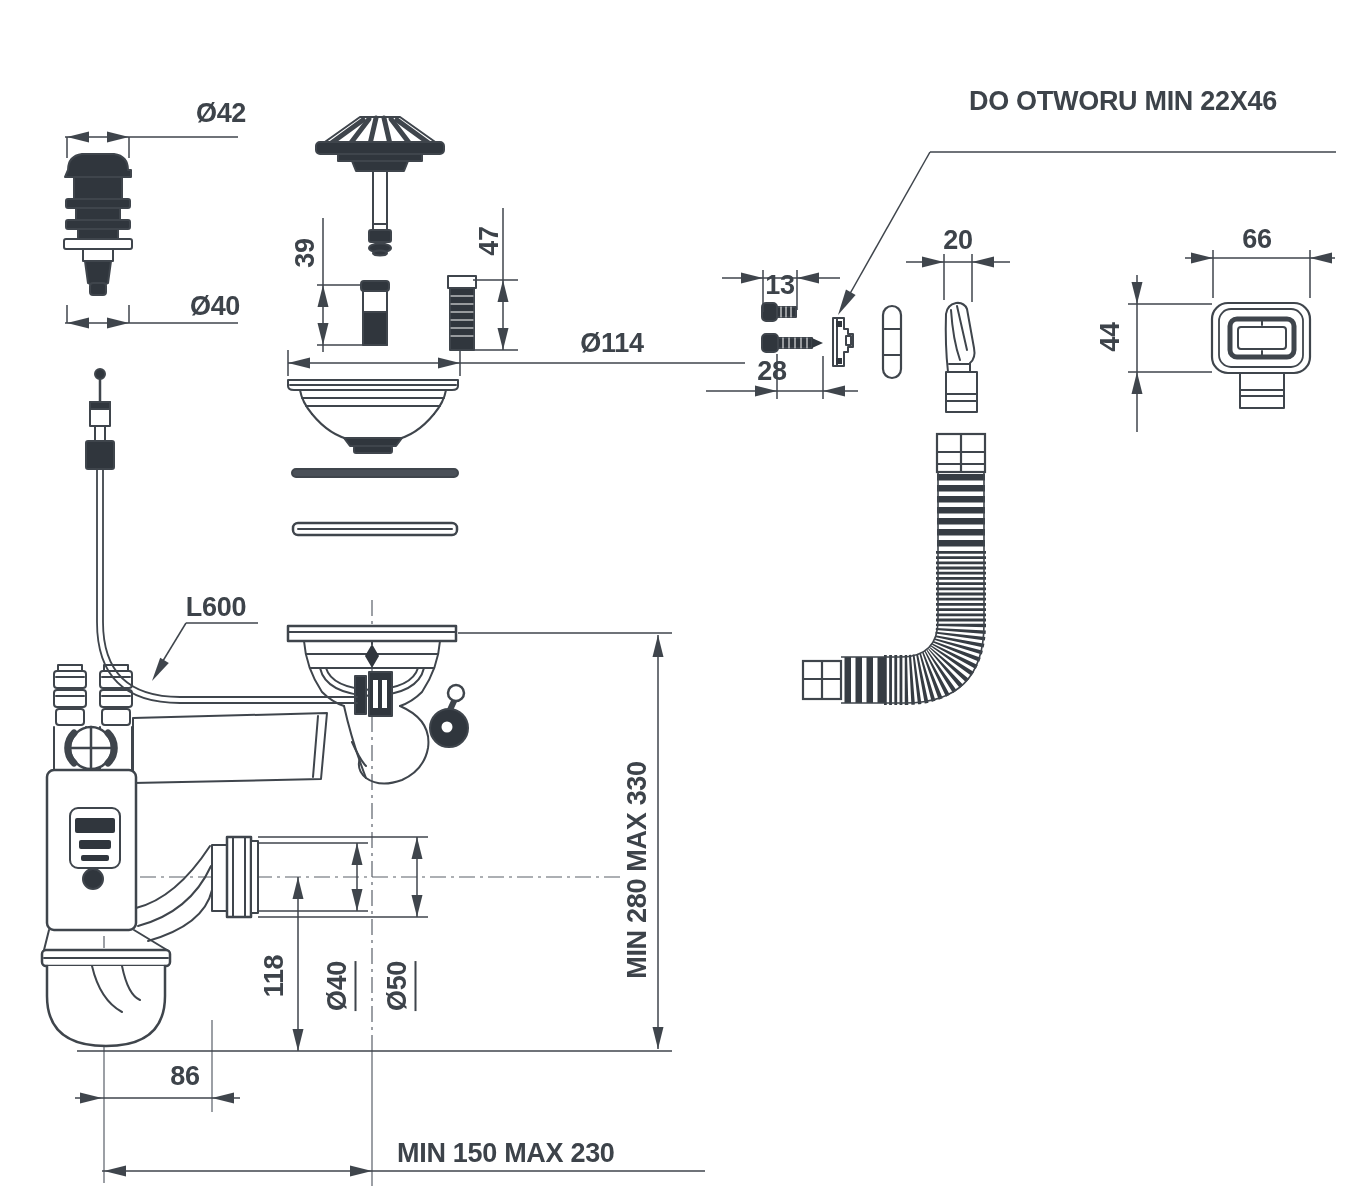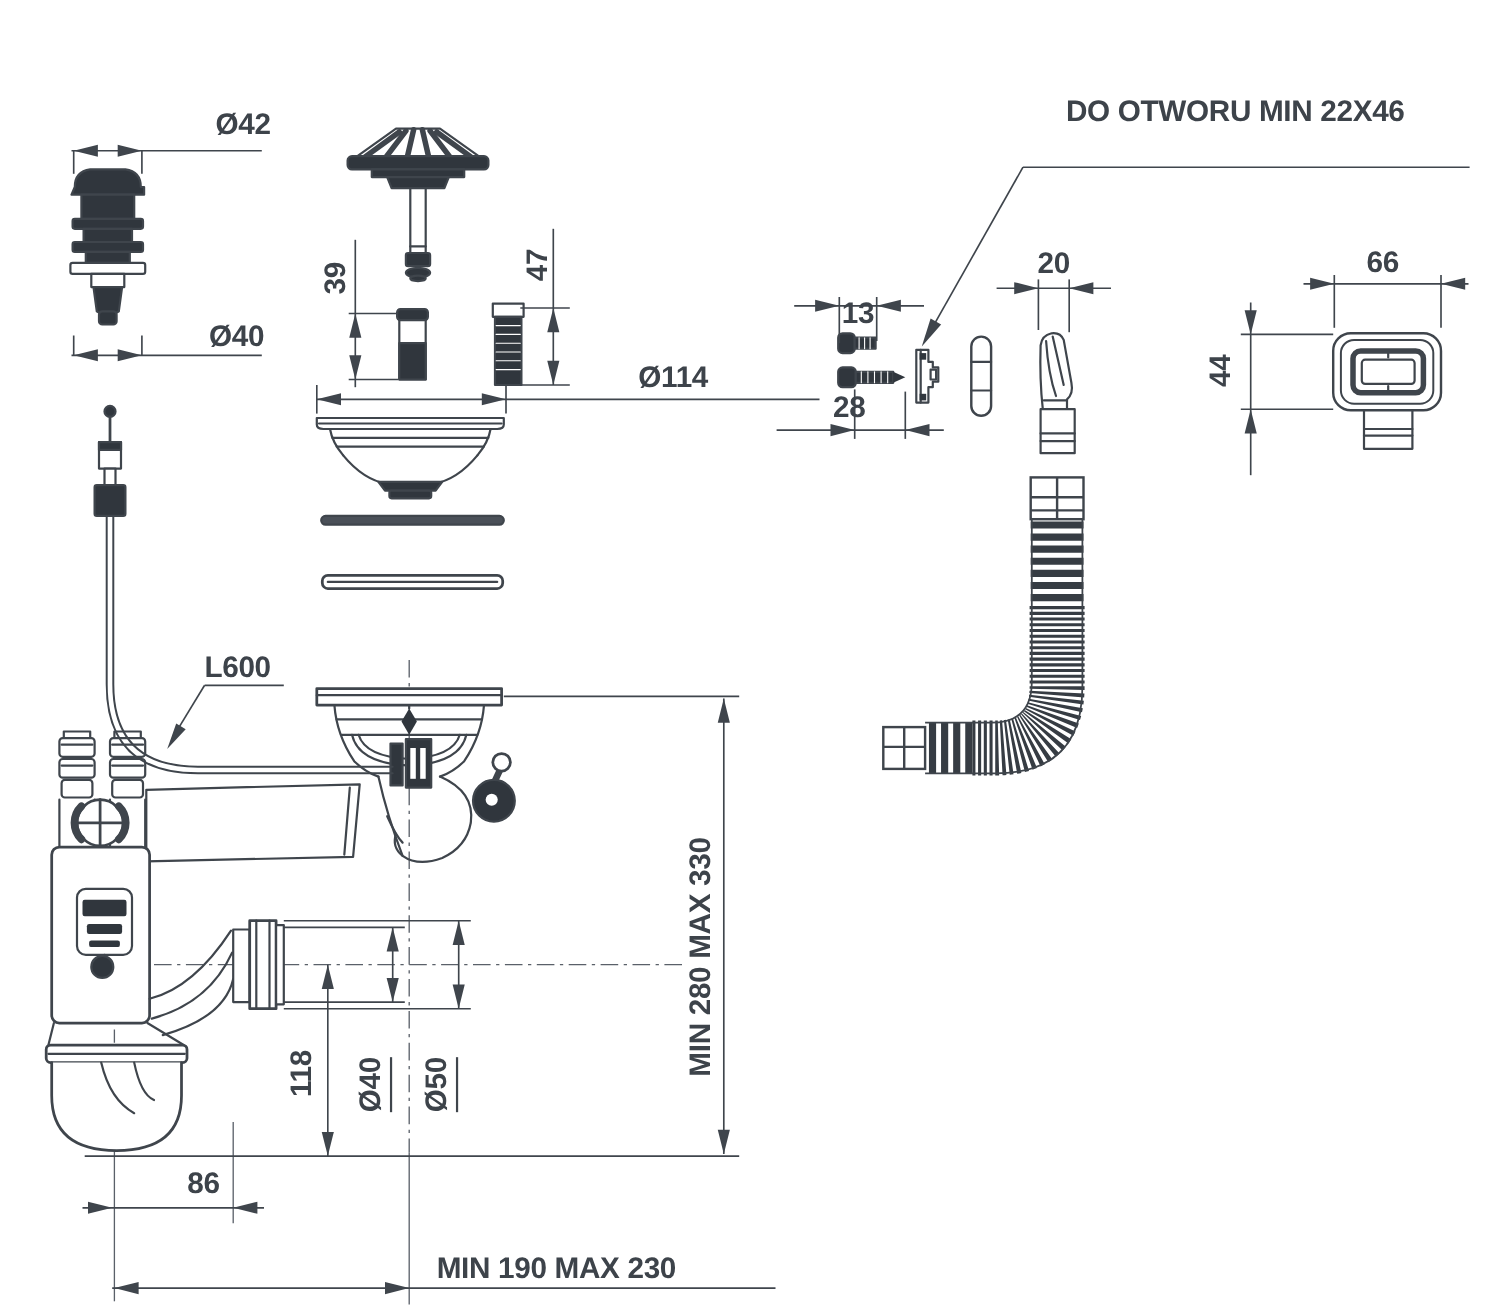--- a/index.html
+++ b/index.html
@@ -394,15 +394,15 @@
 <div class="lbl ctr" style="left:724px; top:371px;margin-left:48px;">28</div>
 <div class="lbl ctr" style="left:958px; top:240px;">20</div>
 <div class="lbl ctr" style="left:1257px; top:239px;">66</div>
 <div class="lbl rot" style="left:1110px; top:337px;">44</div>
 
 <div class="lbl rot" style="left:637px; top:870px;">MIN 280 MAX 330</div>
 <div class="lbl rot" style="left:274px; top:976px;">118</div>
 <div class="lbl rot u" style="left:339px; top:986px;">Ø40</div>
 <div class="lbl rot u" style="left:399px; top:986px;">Ø50</div>
 <div class="lbl ctr" style="left:141px; top:1076px;margin-left:44px;">86</div>
-<div class="lbl" style="left:397px; top:1138px;">MIN 190 MAX 230</div>
+<div class="lbl" style="left:397px; top:1138px;">MIN 150 MAX 230</div>
 
 </div>
 
 </body></html>

